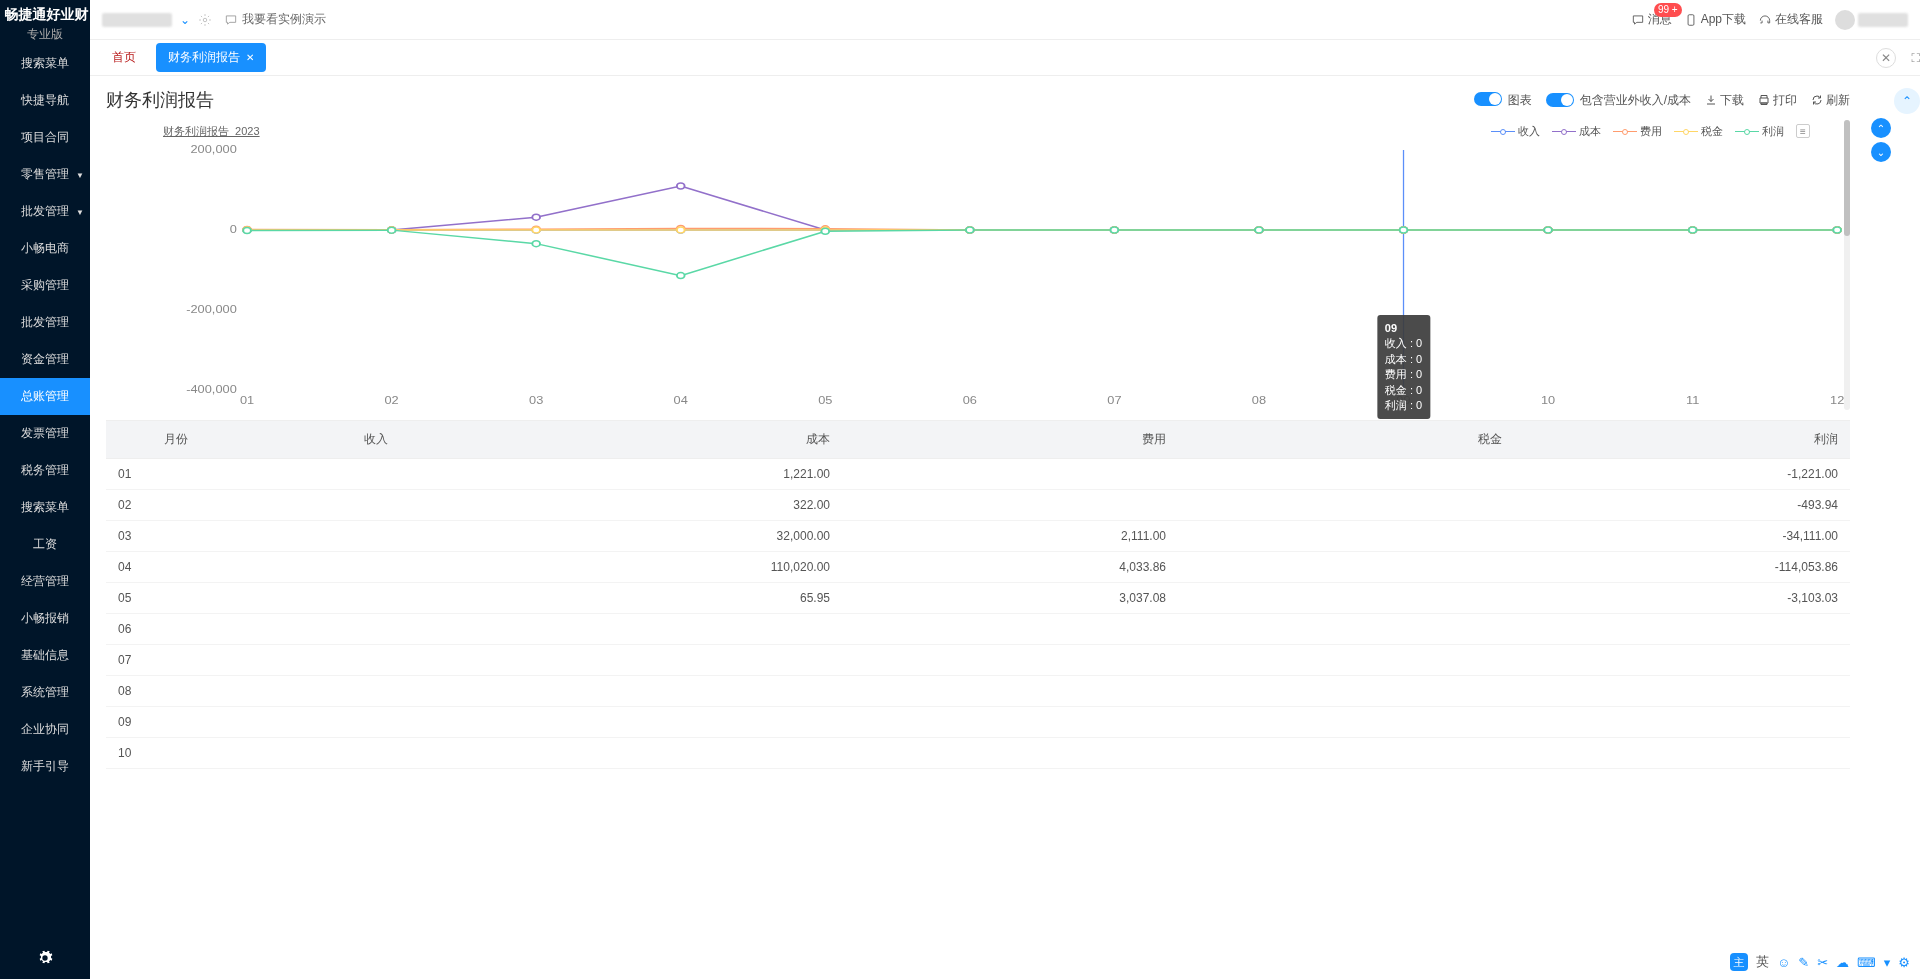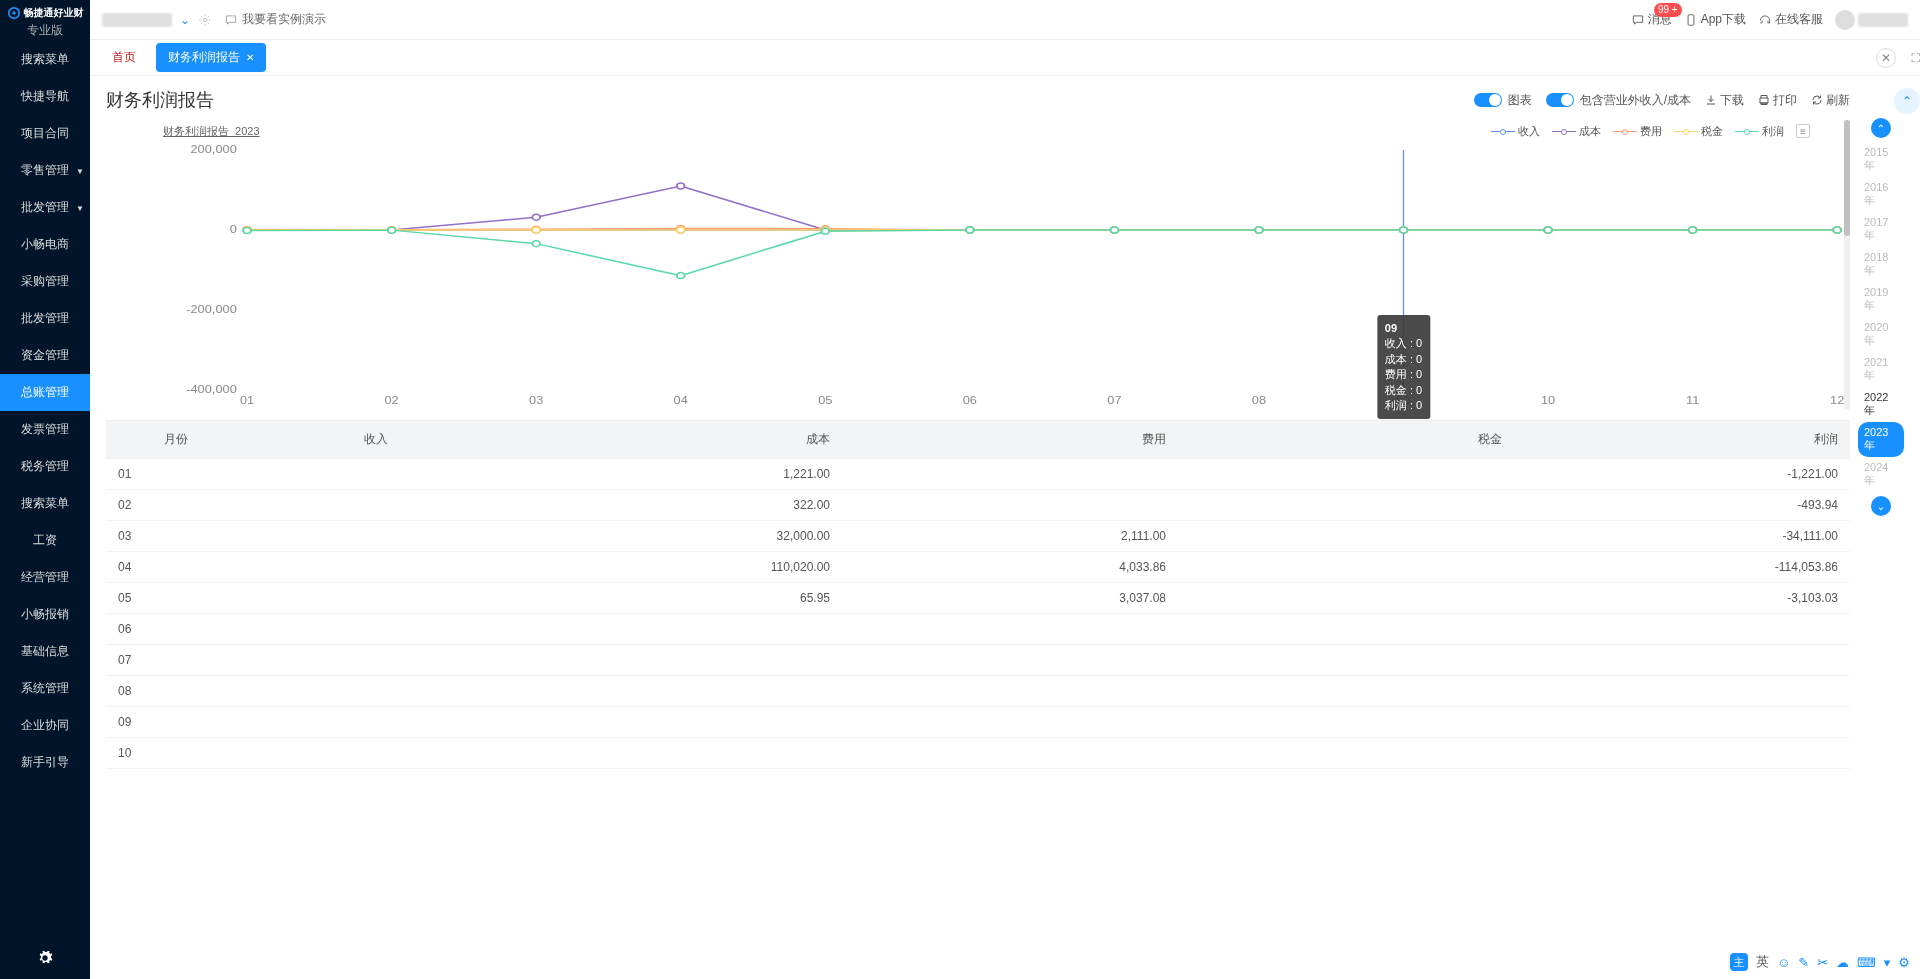--- a/index.html
+++ b/index.html
@@ -4,21 +4,21 @@
 <style>
 * { margin: 0; padding: 0; box-sizing: border-box; }
 body { font-family: "Microsoft YaHei", Arial, sans-serif; font-size: 12px; color: #333; background: #fff; overflow: hidden; }
 .app { display: flex; height: 100vh; width: 100vw; }
 
 
 .sidebar { width: 90px; background: #001529; color: #fff; display: flex; flex-direction: column; flex-shrink: 0; }
 .logo-area { padding: 6px 4px 2px; text-align: center; }
 .logo-row { display: flex; align-items: center; justify-content: center; gap: 3px; }
 .logo-icon { width: 14px; height: 14px; }
-.logo-text { font-size: 10px; font-weight: bold; white-space: nowrap; }
+.logo-text { font-size: 14px; font-weight: bold; white-space: nowrap; }
 .logo-sub { font-size: 12px; color: #aaa; margin-top: 2px; }
 .menu { flex: 1; overflow: hidden; }
 .menu-item { padding: 10px 8px; text-align: center; font-size: 12px; cursor: pointer; color: #ddd; position: relative; }
 .menu-item.active { background: #1890ff; color: #fff; }
 .menu-item .caret { position: absolute; right: 6px; top: 50%; transform: translateY(-50%); font-size: 8px; }
 .settings-btn { padding: 10px; text-align: center; }
 
 
 .main { flex: 1; display: flex; flex-direction: column; min-width: 0; }
 .header { height: 40px; background: #fff; border-bottom: 1px solid #eee; display: flex; align-items: center; padding: 0 12px; gap: 12px; }
@@ -187,21 +187,21 @@
       <div class="tab-close-all">✕</div>
       <div class="tab-expand">⛶</div>
     </div>
 
     <div class="content">
       <div class="content-main">
 
         <div class="page-head">
           <div class="page-title">财务利润报告</div>
           <div class="page-head-right">
-            <div style="display:flex;align-items:center;gap:6px;">
+            <div style="display:flex;align-items:flex-start;gap:6px;">
               <div class="toggle"></div>
               <span>图表</span>
             </div>
             <div style="display:flex;align-items:center;gap:6px;">
               <div class="toggle"></div>
               <span>包含营业外收入/成本</span>
             </div>
             <div class="action-link">
               <svg width="12" height="12" viewBox="0 0 24 24">
                   <path fill="none" stroke="#555" stroke-width="2" d="M12 3v12m-5-5l5 5 5-5M4 20h16"></path>
@@ -462,32 +462,20 @@
               </tbody>
           </table>
         </div>
       </div>
 
       <div class="right-quick">
         <span>⌃</span>
       </div>
       <div class="year-rail">
         <div class="year-nav-btn">⌃</div>
-        <div id="year-list">
-            <div class="year-item">2015年</div>
-            <div class="year-item">2016年</div>
-            <div class="year-item">2017年</div>
-            <div class="year-item">2018年</div>
-            <div class="year-item">2019年</div>
-            <div class="year-item">2020年</div>
-            <div class="year-item">2021年</div>
-            <div class="year-item dark">2022年</div>
-            <div class="year-item active">2023年</div>
-            <div class="year-item">2024年</div>
-          </div>
         <div class="year-nav-btn">⌄</div>
       </div>
     </div>
   </div>
 </div>
 
 <div class="ime-bar">
   <span class="ime-badge">主</span>
   <span class="ime-txt">英</span>
   <span class="ime-ico">☺</span>

